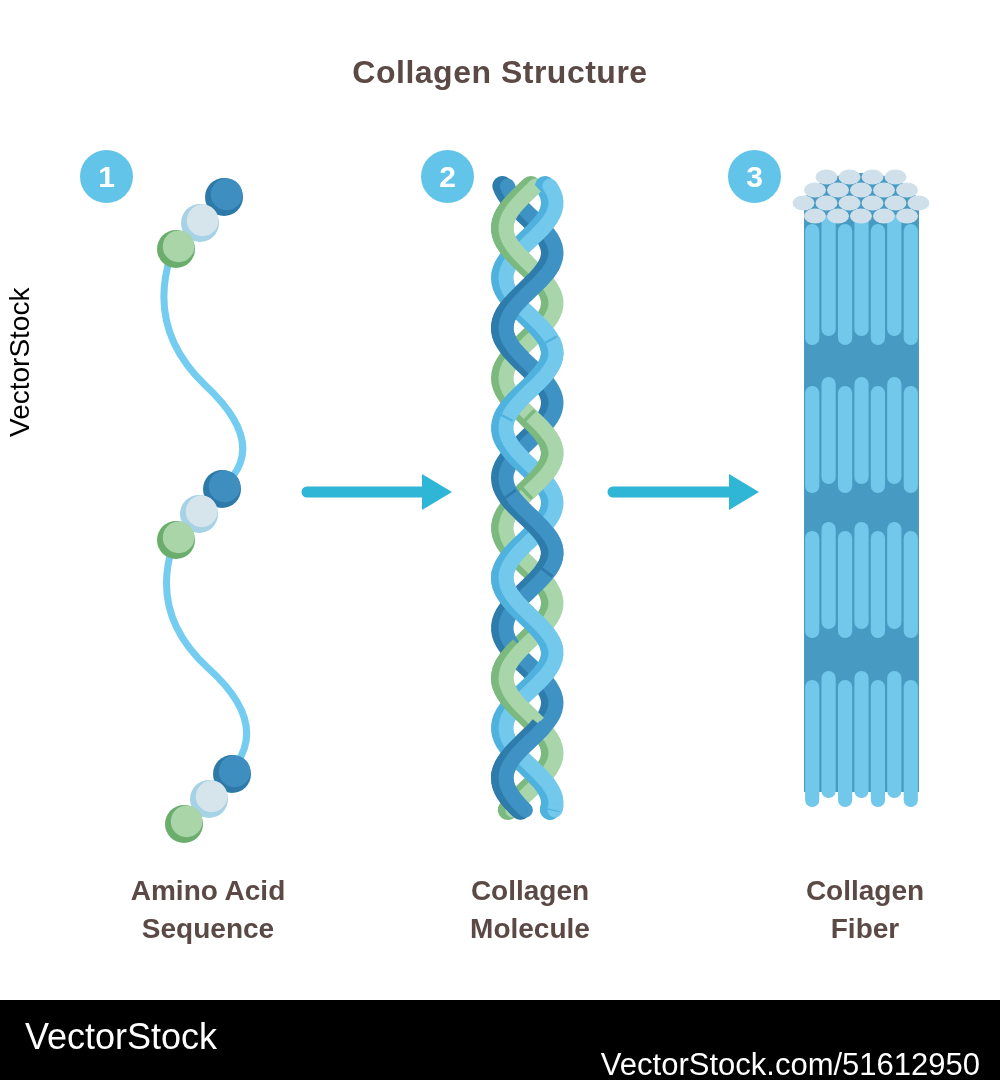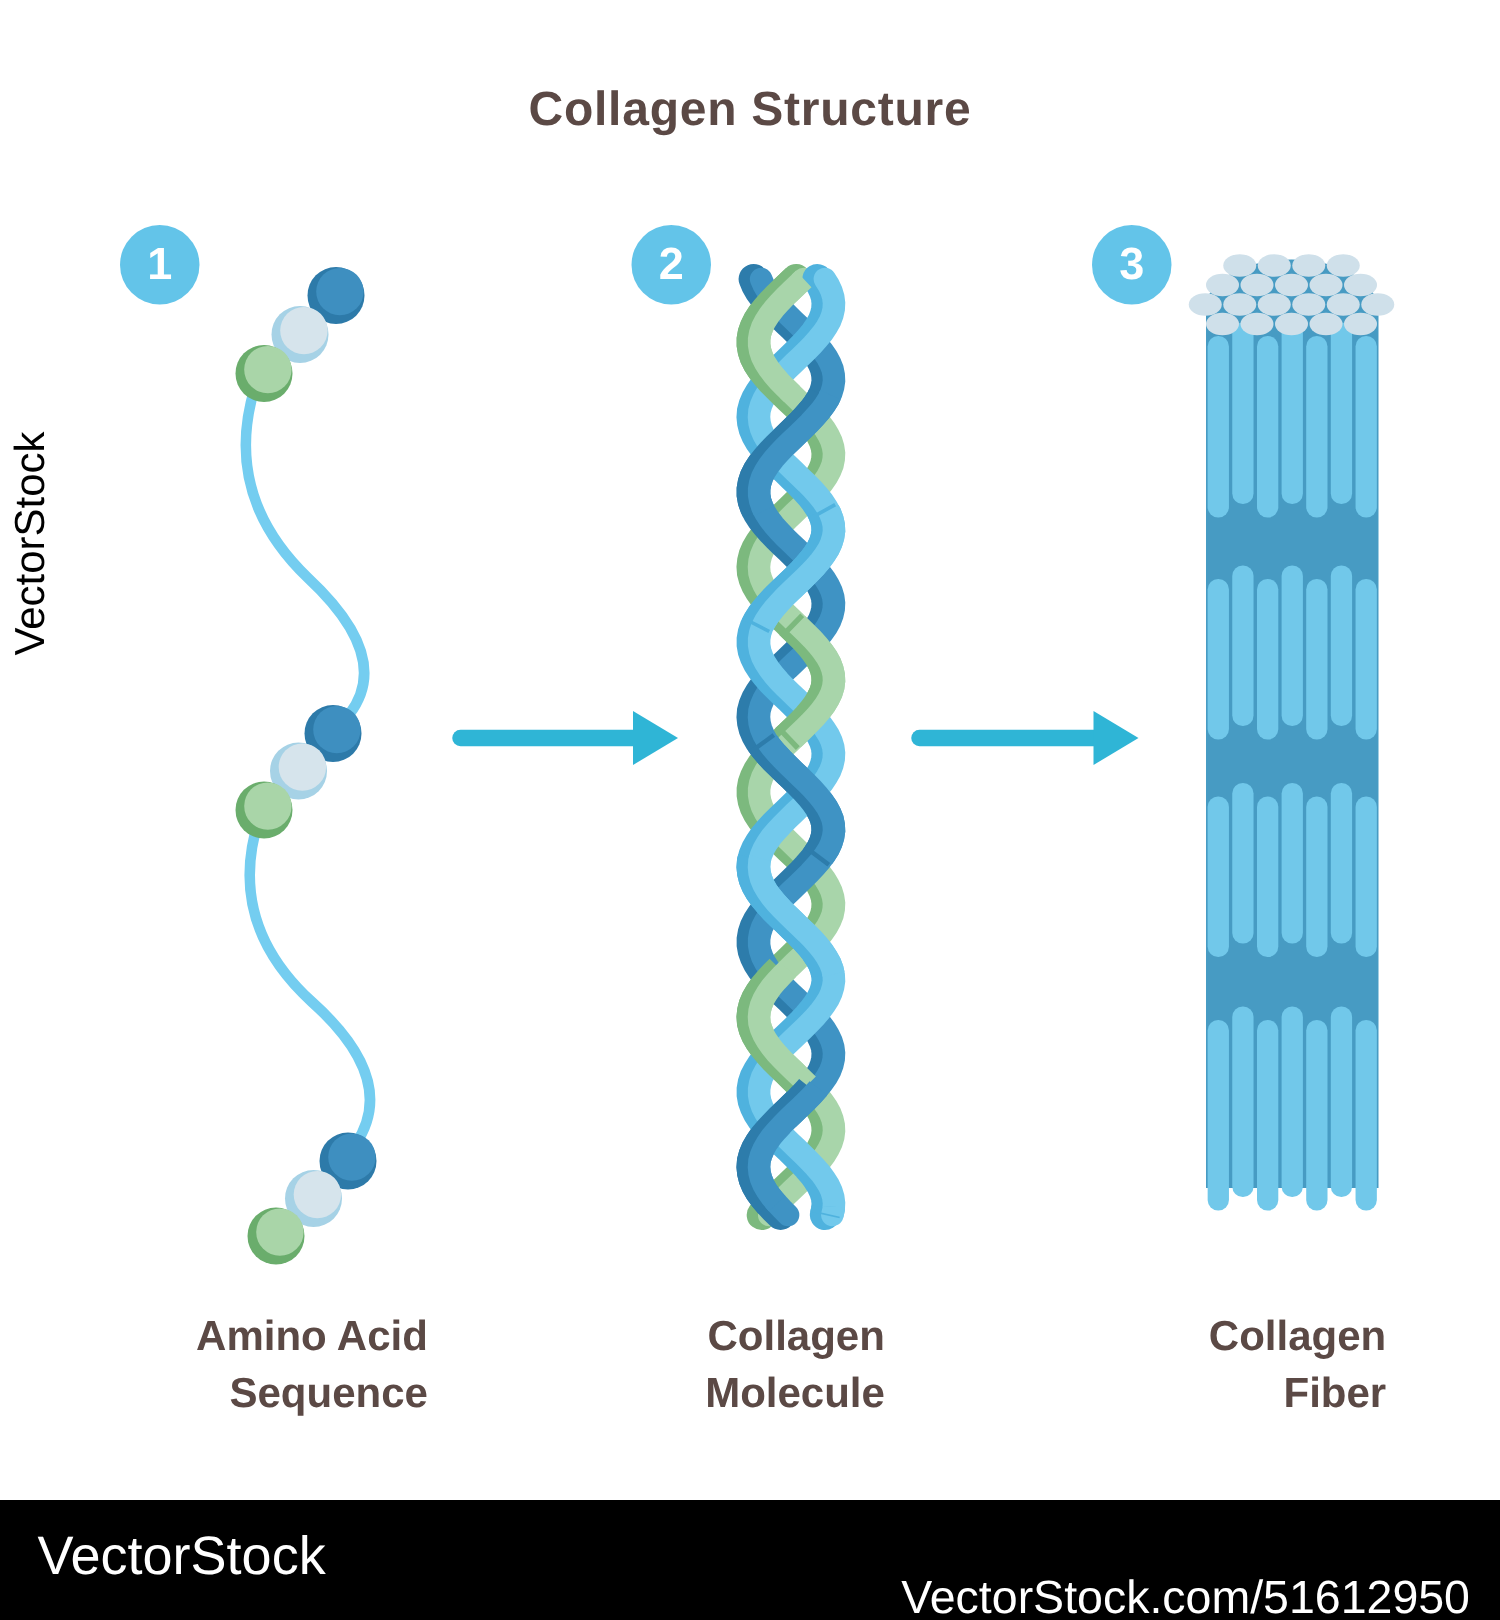--- a/index.html
+++ b/index.html
@@ -8,21 +8,21 @@
   .title{position:absolute;top:54px;left:0;width:100%;text-align:center;
          font-weight:bold;font-size:32px;letter-spacing:.5px;}
   .badge{position:absolute;width:53px;height:53px;border-radius:50%;
          display:flex;align-items:center;justify-content:center;
          color:#fff;font-weight:bold;font-size:30px;}
   #badge1{left:80px;top:150px;}
   #badge2{left:421px;top:150px;}
   #badge3{left:728px;top:150px;}
   #art{position:absolute;left:0;top:0;}
   .step-label{position:absolute;top:872px;transform:translateX(-50%);
-              text-align:right;font-weight:bold;font-size:28px;line-height:38px;
+              text-align:center;font-weight:bold;font-size:28px;line-height:38px;
               white-space:pre-line;}
   #label1{left:208px;}
   #label2{left:530px;}
   #label3{left:865px;}
   .wm-side{position:absolute;left:4px;top:437px;transform:rotate(-90deg);
            transform-origin:0 0;font-size:28px;color:#000;}
   .wm-bar{position:absolute;left:0;bottom:0;width:100%;height:80px;background:#000;
           display:flex;justify-content:space-between;box-sizing:border-box;
           padding:16px 20px 0 25px;}
   .wm-bar-left{color:#fff;font-size:36px;}

